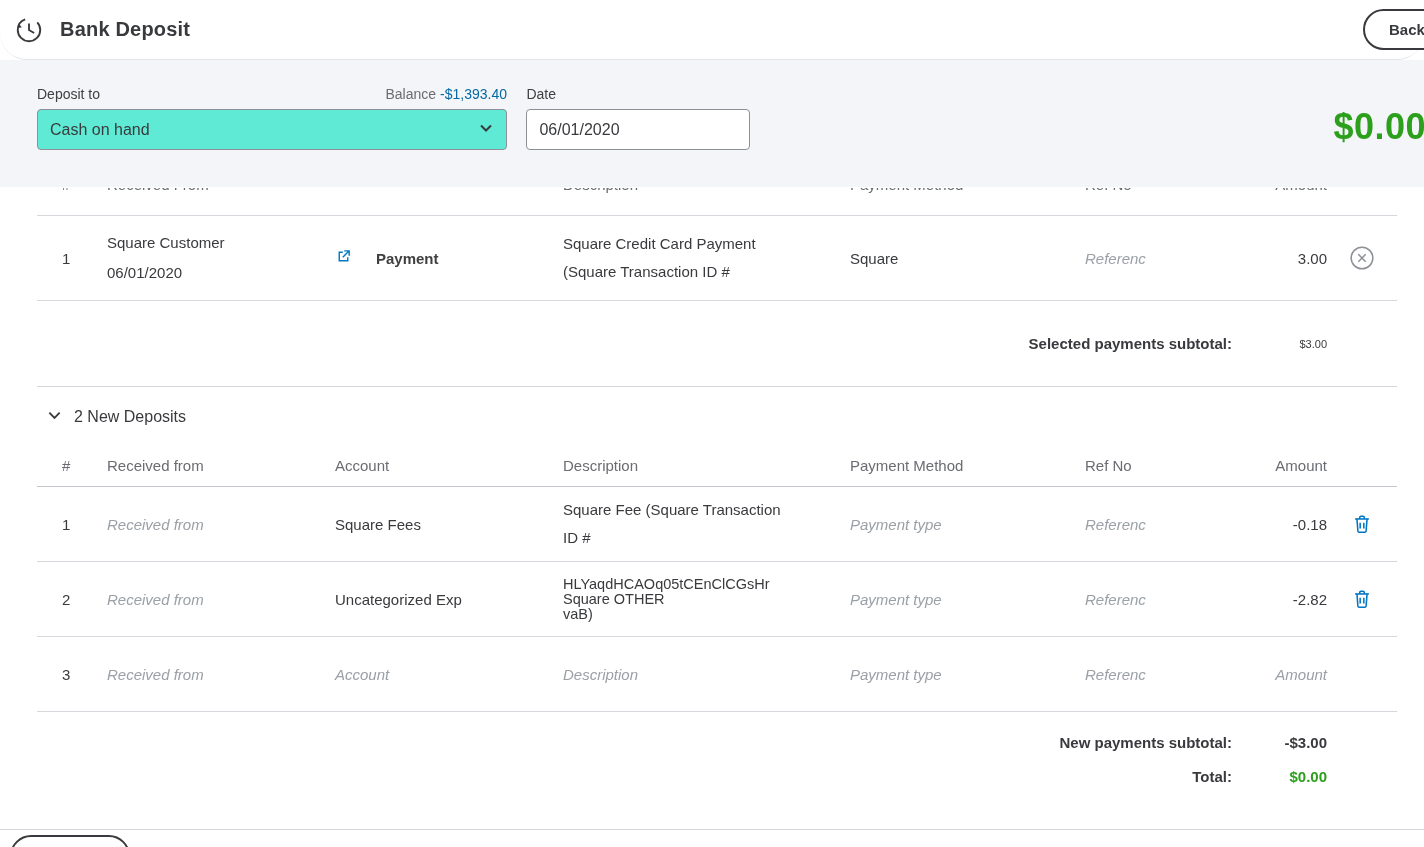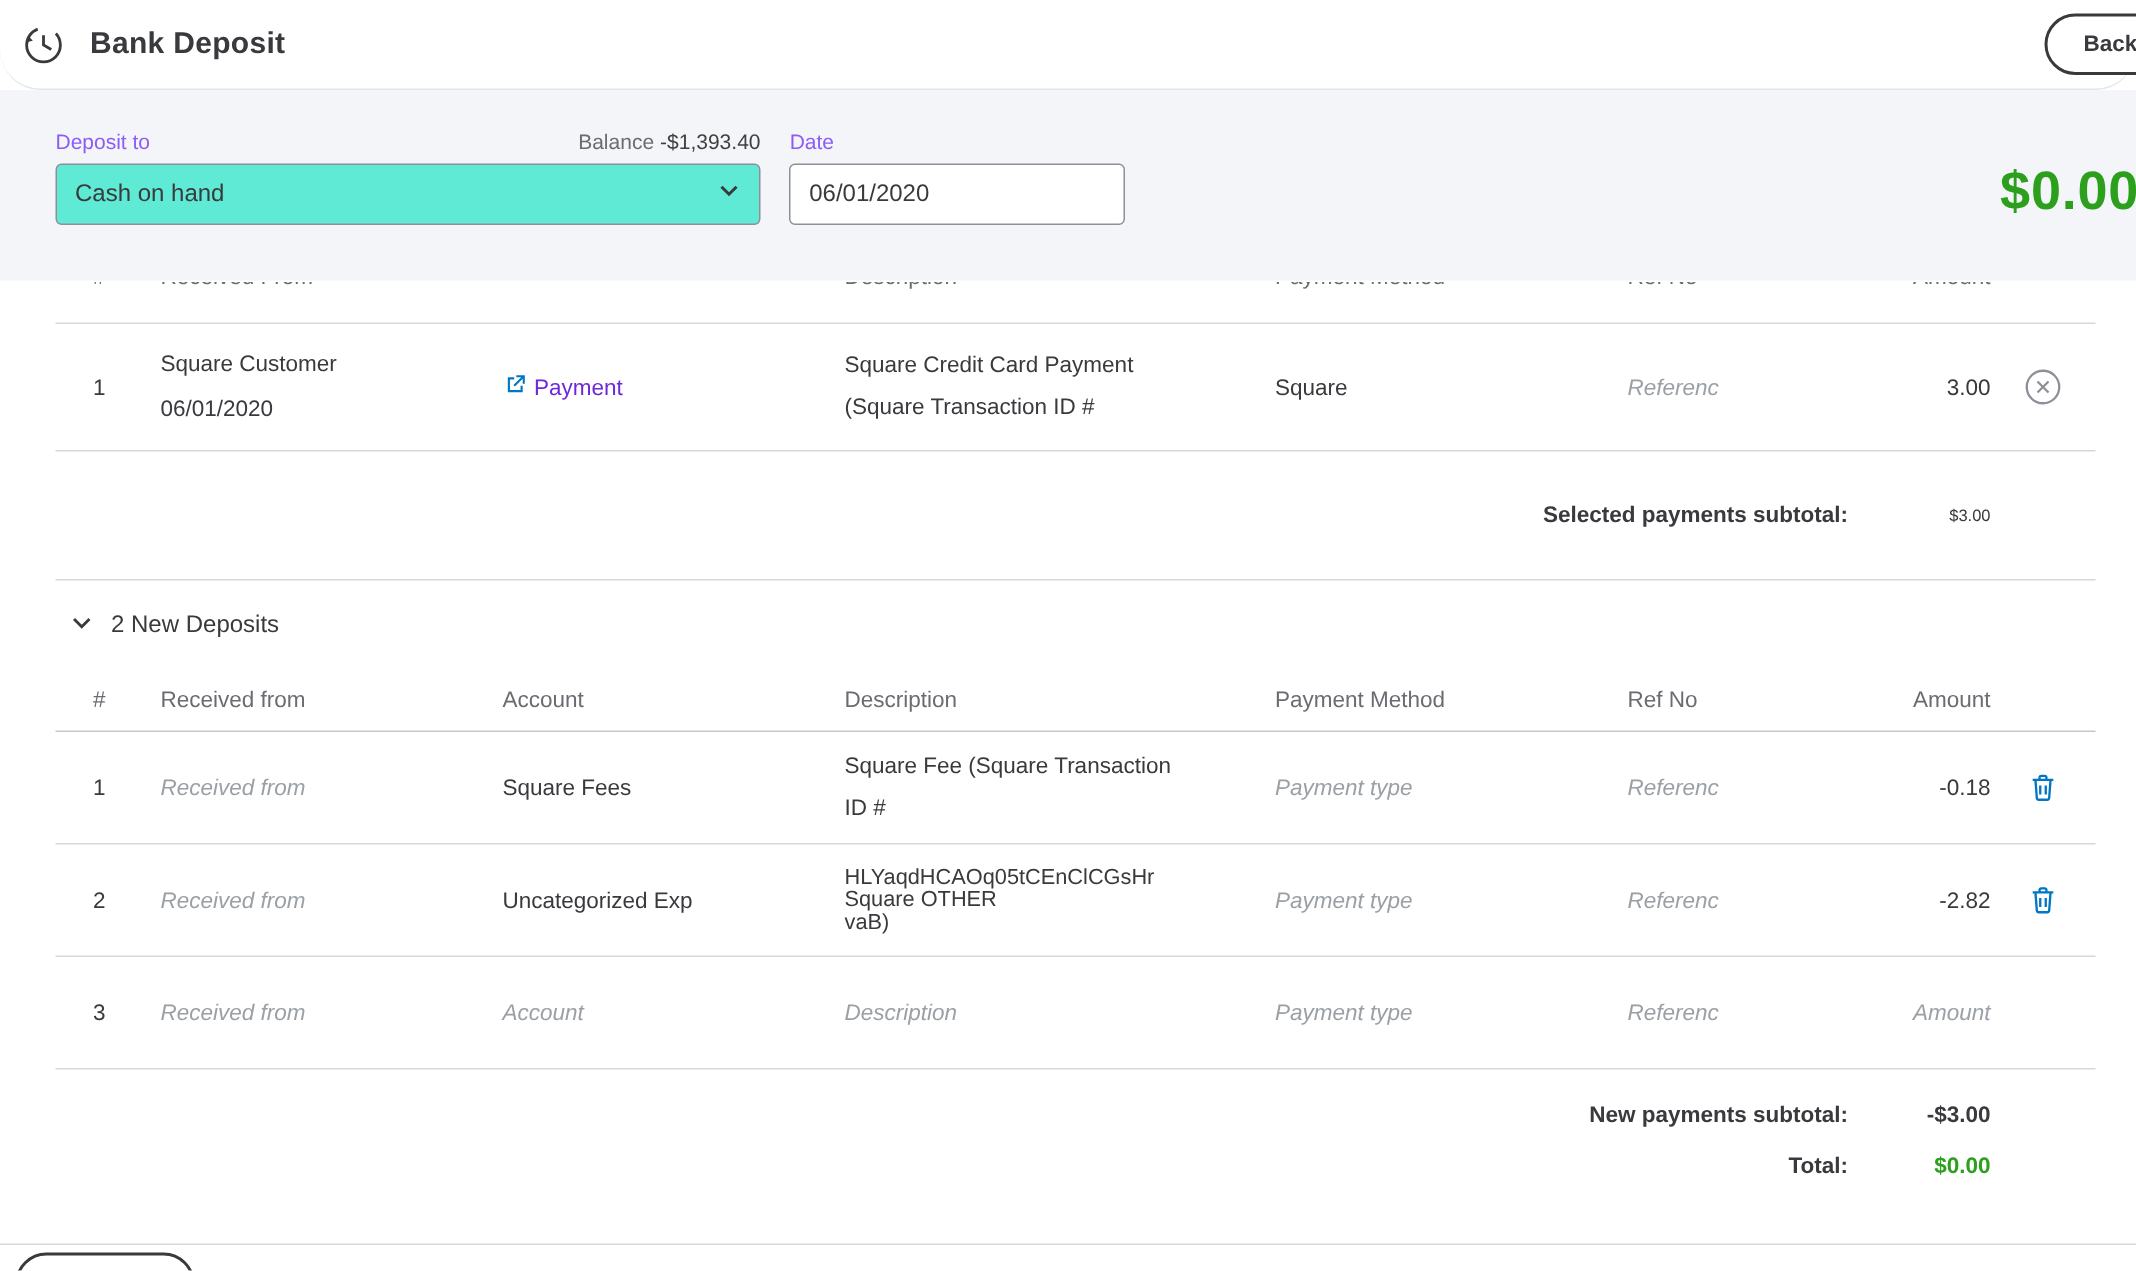--- a/index.html
+++ b/index.html
@@ -28,23 +28,23 @@
 
   
   .form-band {
     position:relative; height:127px; background:#f4f5f8;
     padding:24px 0 0 37px;
   }
   .field-col { display:inline-block; vertical-align:top; }
   .col-deposit { width:470px; }
   .col-date { width:224px; margin-left:15px; }
   .label-row { display:flex; justify-content:space-between; align-items:flex-end; height:18px; margin-bottom:7px; }
-  .field-label { font-size:14px; color:#8b5cf6;text-align:center; }
+  .field-label { font-size:14px; color:#404040;text-align:center; }
   .balance-text { font-size:14px; color:#6b6c72; }
-  .balance-text .bal-val { color:#404040; margin-left:4px; }
+  .balance-text .bal-val { color:#0369a1; margin-left:4px; }
   .combo {
     height:41px; background:#5eead4; border:1px solid #8d9096; border-radius:4px;
     display:flex; align-items:center; justify-content:space-between;
     padding:0 12px; font-size:16px; color:#393a3d; cursor:pointer;
   }
   .text-input {
     width:100%; height:41px; background:#fff; border:1px solid #8d9096; border-radius:4px;
     padding:0 12px; font-size:16px; color:#393a3d;
     font-family:"Liberation Sans", sans-serif;
   }
@@ -68,21 +68,21 @@
   .placeholder { font-style:italic; color:#9aa0a5; }
   .muted-head { font-size:15px; color:#6b6c72; }
 
   .clipped-header { height:15px; overflow:hidden; margin-top:1px; }
   .clipped-header .grid-row { transform:translateY(-12px); }
 
   .payments-table { margin-top:12px; border-top:1px solid #d4d7dc; border-bottom:1px solid #d4d7dc; }
   .payment-row { min-height:84px; }
   .two-line { line-height:30px; }
   .desc-2line { line-height:28px; }
-  .link { color:#6d28d9; font-size:15px; display:inline-flex; align-items:center; gap:4px; cursor:pointer; text-decoration:none; }
+  .link { color:#404040; font-size:15px; display:inline-flex; align-items:center; gap:24px; cursor:pointer; text-decoration:none;font-weight:bold; }
 
   .subtotal-row {
     display:flex; justify-content:flex-end; align-items:center;
     padding:34px 70px 34px 0;
   }
   .subtotal-label { font-size:15px; font-weight:700; color:#393a3d; }
   .subtotal-value { width:95px; text-align:right; font-size:11px; font-weight:400; color:#393a3d; }
 
   .section-divider { border-top:1px solid #d4d7dc; }
 

